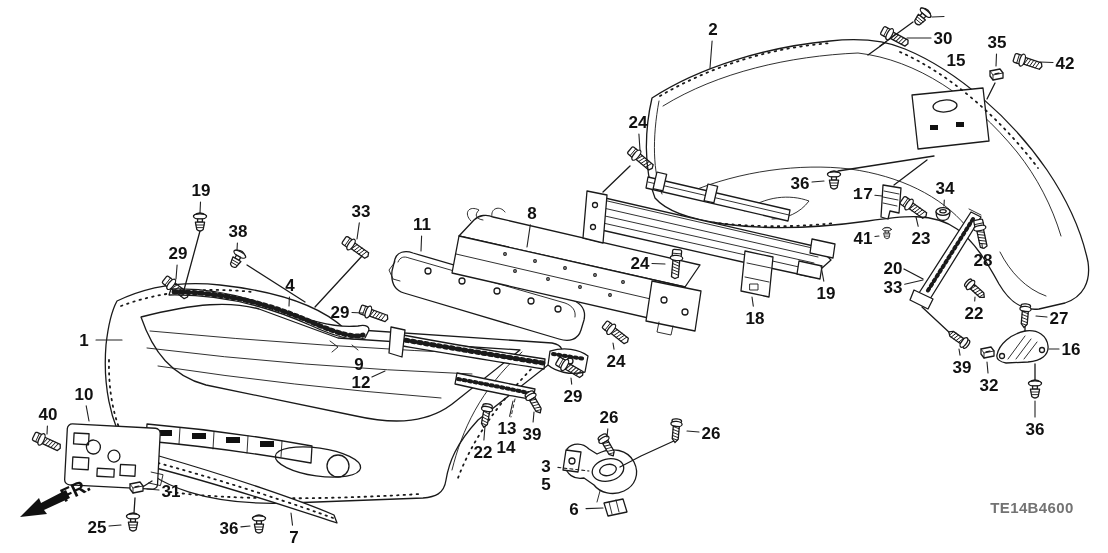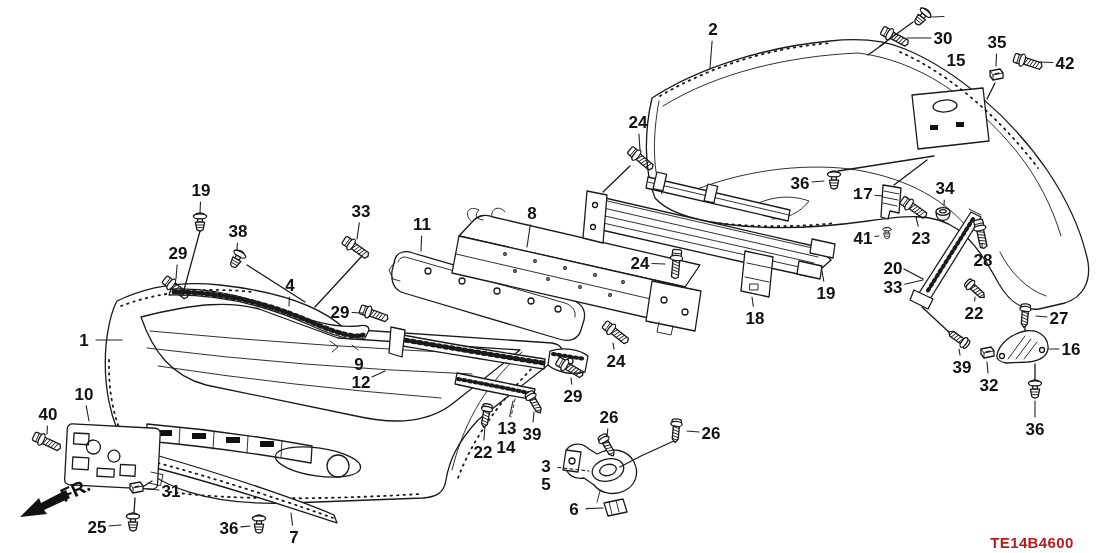--- a/index.html
+++ b/index.html
@@ -12,22 +12,22 @@
   #art .k{fill:#111;stroke:none;}
   #art .thin{stroke-width:0.9;}
   #art .teeth{stroke-dasharray:2.5 4;stroke-width:5;}
   #art .teeth-s{stroke-dasharray:2 3.5;stroke-width:4;}
   #art .dots{stroke-dasharray:1.5 5;stroke-width:1.8;}
   #art .dash{stroke-dasharray:3 3;}
   #art #leader-layer line{stroke:#222;stroke-width:1.1;}
   #art text{stroke:none;fill:#111;font-family:"Liberation Sans",sans-serif;font-weight:bold;}
   .callout{position:absolute;transform:translate(-50%,-50%);font:bold 17px "Liberation Sans",sans-serif;
            color:#111;white-space:nowrap;line-height:1;}
-  .diagram-code{position:absolute;left:1032px;top:542px;transform:translate(-50%,-50%);
-                font:bold 15px "Liberation Sans",sans-serif;letter-spacing:.4px;color:#b91c1c;}
+  .diagram-code{position:absolute;left:1032px;top:507px;transform:translate(-50%,-50%);
+                font:bold 15px "Liberation Sans",sans-serif;letter-spacing:.4px;color:#737373;}
 </style>
 </head>
 <body>
 
 <div id="stage">
 
   <svg id="art" viewBox="0 0 1108 553" xmlns="http://www.w3.org/2000/svg">
     <defs>
       <g id="sym-bolt">
         <path class="f" d="M-13,-4.5 h6 a1.5,1.5 0 0 1 1.5,1.5 v6 a1.5,1.5 0 0 1 -1.5,1.5 h-6 a1.5,1.5 0 0 1 -1.5,-1.5 v-6 a1.5,1.5 0 0 1 1.5,-1.5 Z"></path>

